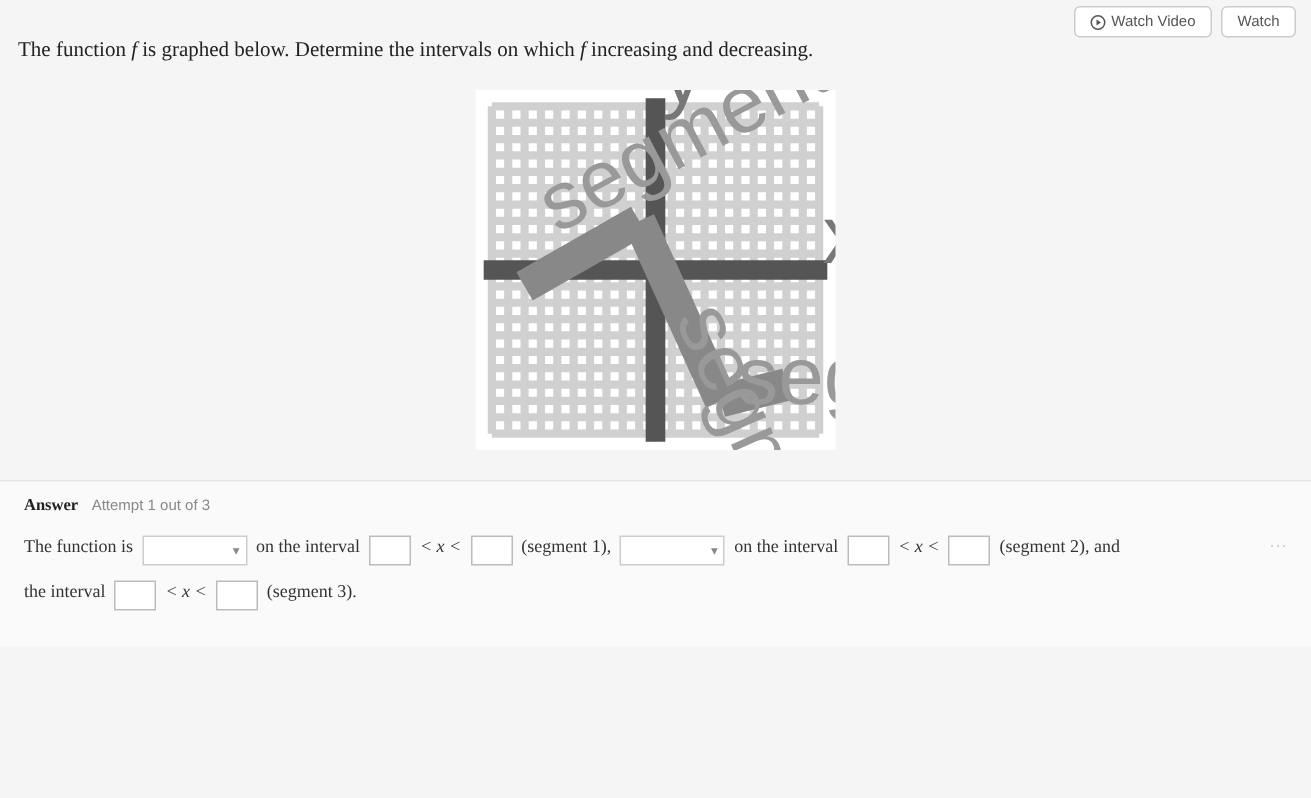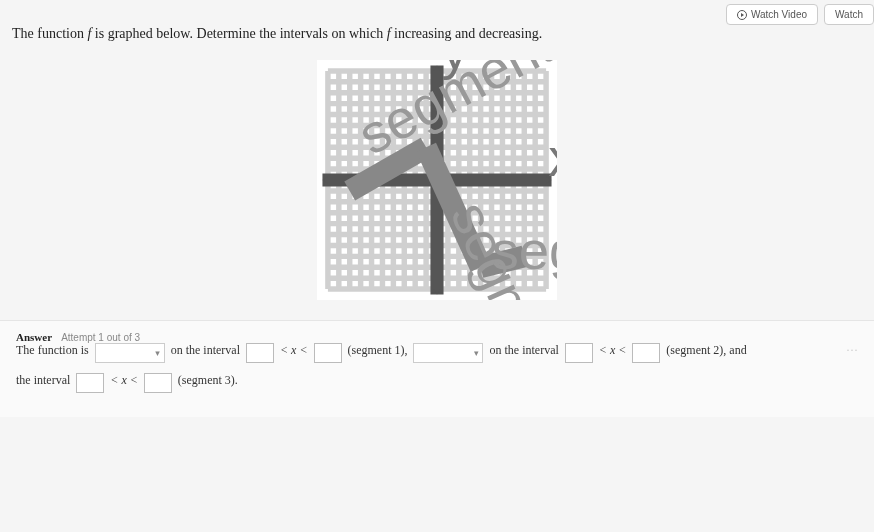--- a/index.html
+++ b/index.html
@@ -7,21 +7,21 @@
     font-family: Georgia, 'Times New Roman', serif;
     background: #f5f5f5;
     width: 874px;
     height: 532px;
     position: relative;
     overflow: hidden;
   }
   .top-buttons {
     position: absolute;
     top: 4px;
-    right: 0;
+    right: 10px;
     display: flex;
     gap: 6px;
   }
   .btn {
     border: 1px solid #ccc;
     background: #fff;
     border-radius: 4px;
     padding: 4px 10px;
     font-family: Arial, sans-serif;
     font-size: 10px;
@@ -67,21 +67,21 @@
   .seg-label { font-size: 5px; fill: #999; font-family: Arial; }
 
   .answer-section {
     background: #fafafa;
     border-top: 1px solid #e5e5e5;
     padding: 10px 16px 14px 16px;
     font-family: Arial, sans-serif;
     font-size: 11px;
     color: #555;
   }
-  .answer-header { font-size: 11px; }
+  .answer-header { font-size: 11px; margin-bottom: 14px; }
   .answer-header b { color: #222; font-family: Georgia; }
   .attempt { color: #888; font-size: 10px; margin-left: 6px; }
   .line { display: flex; align-items: flex-start; flex-wrap: wrap; gap: 6px; margin-bottom: 10px; font-family: Georgia; font-size: 12px; color: #333; }
   .dropdown {
     border: 1px solid #ccc;
     background: #fff;
     min-width: 70px;
     height: 20px;
     display: inline-flex;
     align-items: center;

